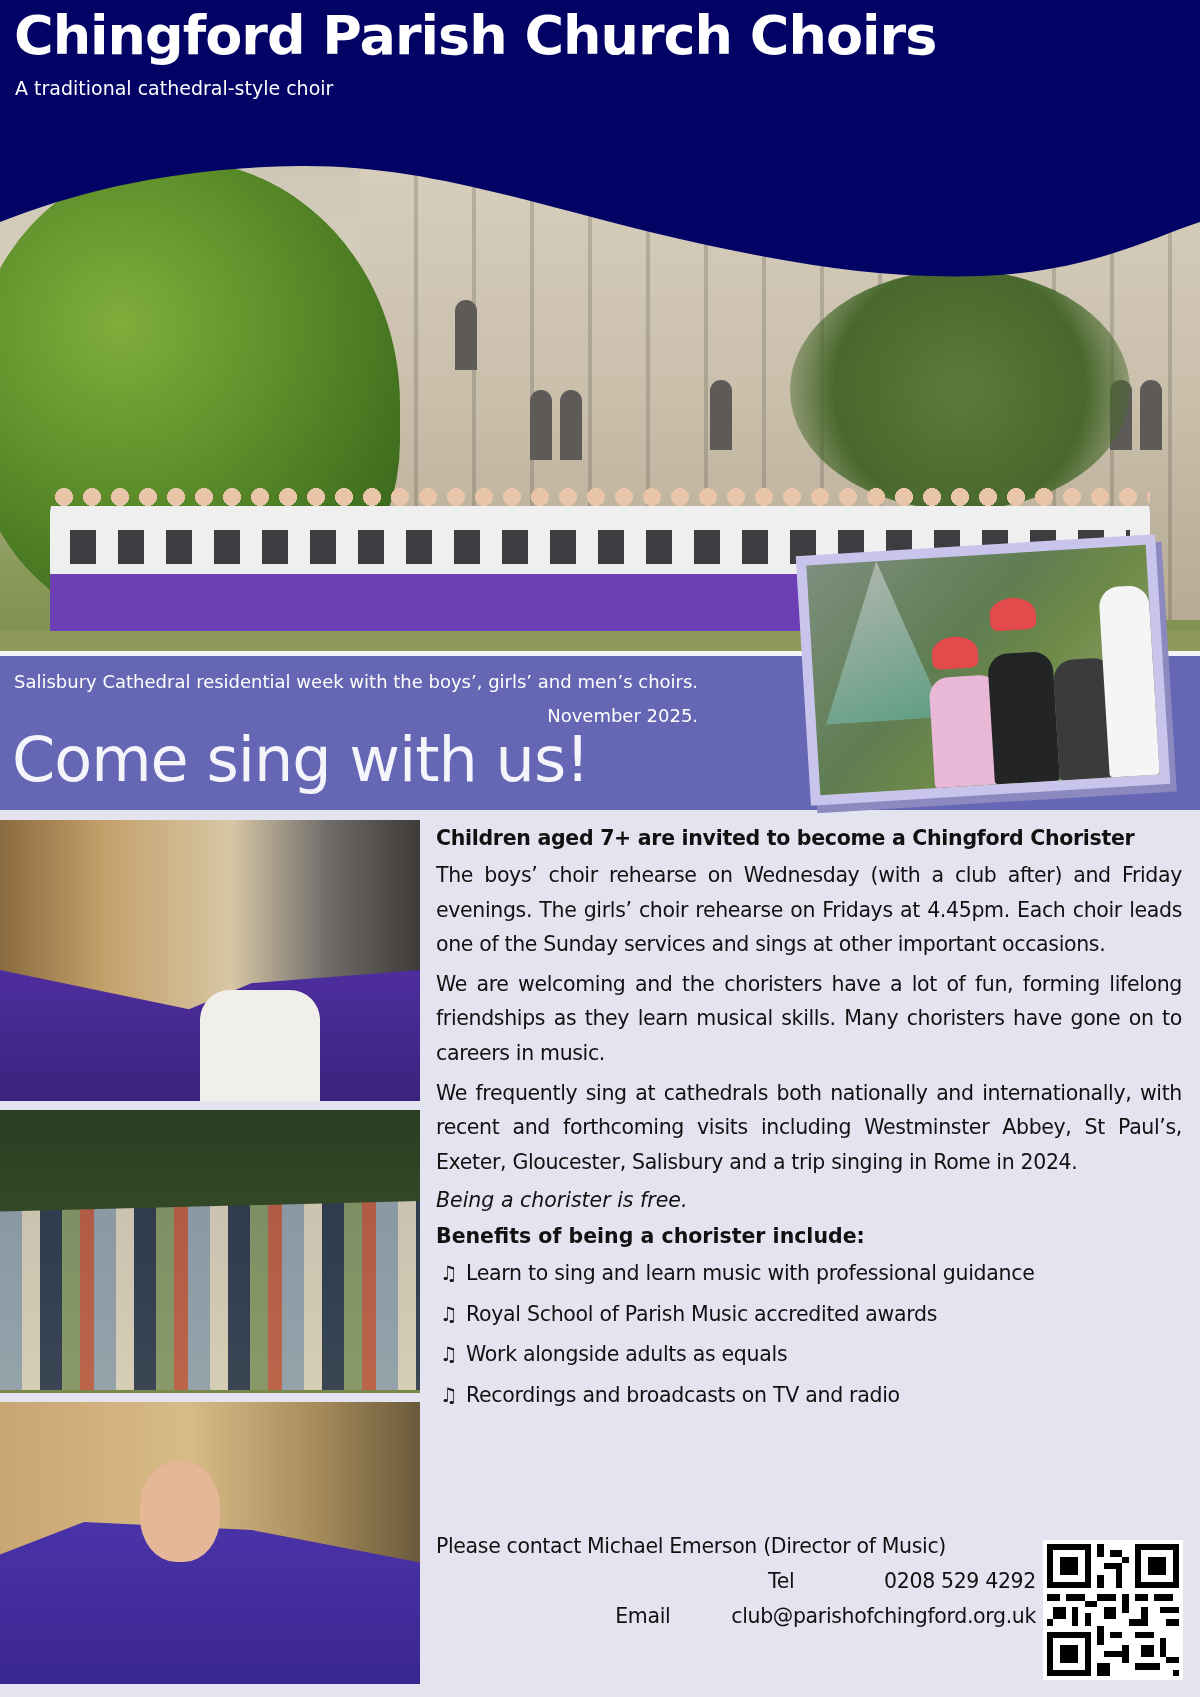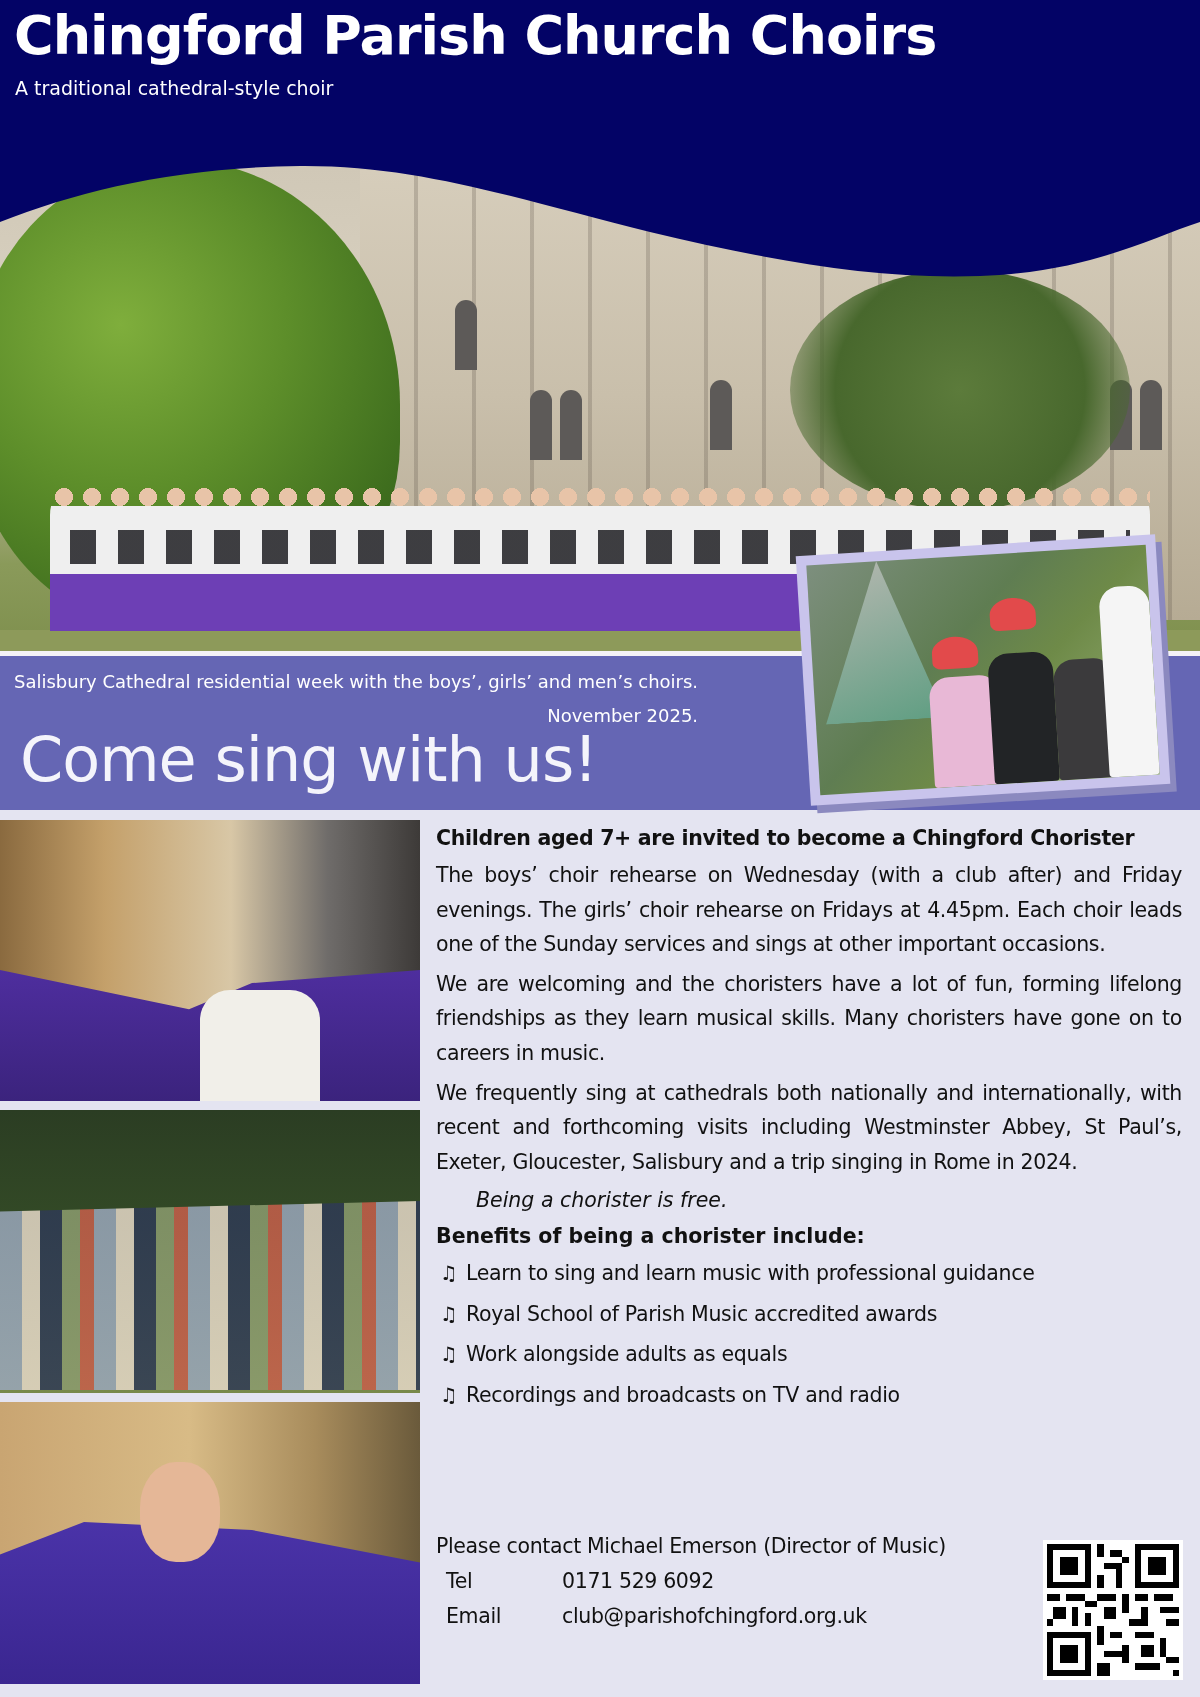--- a/index.html
+++ b/index.html
@@ -36,21 +36,21 @@
            font-size: 54px; color: #ffffff; letter-spacing: -1px; white-space: nowrap; }
   .subtitle { position: absolute; left: 15px; top: 77px; font-family: "DejaVu Sans", sans-serif; font-size: 19px;
               color: #ffffff; white-space: nowrap; }
 
   
   .white-rule { position: absolute; left: 0; top: 651px; width: 1200px; height: 5px; background: #f4f2f7; }
   .purple-band { position: absolute; left: 0; top: 656px; width: 1200px; height: 154px; background: #6566b4; }
   .caption { position: absolute; left: 14px; top: 665px; font-family: "DejaVu Sans", sans-serif; font-size: 18px;
              color: #ffffff; line-height: 34px; text-align: right; }
   .cta { position: absolute; left: 12px; top: 723px; font-family: "DejaVu Sans", sans-serif; font-size: 62px;
-         color: #f4f4fb; white-space: nowrap; letter-spacing: -1px; margin-left: 8px; }
+         color: #f4f4fb; white-space: nowrap; letter-spacing: -1px; }
 
   
   .tilt-wrap { position: absolute; left: 803px; top: 545px; width: 360px; height: 250px; transform: rotate(-3.5deg);
                transform-origin: center; }
   .tilt-shadow { position: absolute; left: 6px; top: 8px; width: 360px; height: 250px; background: #8b89bf; }
   .tilt-frame { position: absolute; left: 0; top: 0; width: 360px; height: 250px; background: #c9c4ec; padding: 10px; }
   .tilt-photo { width: 100%; height: 100%; position: relative; overflow: hidden;
                 background: linear-gradient(135deg, #7d8f7e 0%, #5f7d52 40%, #6e8a48 60%, #9ab27a 100%); }
   .tilt-photo .tent { position: absolute; left: 10px; top: 0; width: 120px; height: 160px;
                       background: linear-gradient(160deg, #b7b8b1, #5f9e82); clip-path: polygon(0 100%, 50% 0, 100% 100%); }
@@ -75,29 +75,29 @@
   .photo-3::before { content: ""; position: absolute; left: 0; top: 120px; width: 420px; height: 162px;
              background: linear-gradient(180deg, #4a33a8, #3a2690); clip-path: polygon(0 20%, 20% 0, 60% 5%, 100% 25%, 100% 100%, 0 100%); }
   .photo-3::after { content: ""; position: absolute; left: 140px; top: 60px; width: 80px; height: 100px; background: #e5b797; border-radius: 45%; }
 
   
   .text-col { position: absolute; left: 436px; top: 822px; width: 746px; color: #111111;
               font-family: "DejaVu Sans", sans-serif; }
   .lead { font-weight: bold; font-size: 20.5px; letter-spacing: -0.3px; line-height: 32px; white-space: nowrap; }
   .para { font-size: 20.5px; line-height: 34.6px; text-align: justify; letter-spacing: -0.35px; margin-top: 4px; }
   .para + .para { margin-top: 5px; }
-  .free { font-style: italic; font-size: 20.5px; line-height: 34px; margin-top: 4px; margin-left: 40px; }
+  .free { font-style: italic; font-size: 20.5px; line-height: 34px; margin-top: 4px; }
   .benefits-head { font-weight: bold; font-size: 20.5px; line-height: 34px; margin-top: 2px; }
   .benefit { display: flex; align-items: center; font-size: 20.5px; line-height: 40.5px; letter-spacing: -0.3px; white-space: nowrap; }
   .note { display: inline-block; width: 26px; margin-left: 4px; font-size: 20px; color: #111; }
 
   .contact { position: absolute; left: 436px; top: 1528px; width: 600px; font-family: "DejaVu Sans", sans-serif;
              color: #111; font-size: 20.5px; letter-spacing: -0.35px; }
   .contact .who { line-height: 36px; white-space: nowrap; }
-  .contact .row { display: flex; line-height: 35px; white-space: nowrap; }
+  .contact .row { display: flex; line-height: 35px; white-space: nowrap; justify-content: flex-end; }
   .contact .lbl { width: 126px; padding-left: 10px; }
 
   .qr { position: absolute; left: 1043px; top: 1540px; width: 140px; height: 140px; background: #ffffff; padding: 4px; }
   .qr svg { width: 132px; height: 132px; display: block; }
 </style>
 </head>
 <body>
 
 <div class="hero">
   <div class="cathedral"></div>
@@ -170,21 +170,21 @@
   <div class="benefit">
     <span class="note">♫</span>
     <span>Recordings and broadcasts on TV and radio</span>
   </div>
 </div>
 
 <div class="contact">
   <div class="who">Please contact Michael Emerson (Director of Music)</div>
   <div class="row">
     <span class="lbl">Tel</span>
-    <span>0171 529 6092</span>
+    <span>0208 529 4292</span>
   </div>
   <div class="row">
     <span class="lbl">Email</span>
     <span>club@parishofchingford.org.uk</span>
   </div>
 </div>
 
 <div class="qr">
   <svg viewBox="0 0 21 21" shape-rendering="crispEdges">
     <rect width="21" height="21" fill="#fff"></rect>

